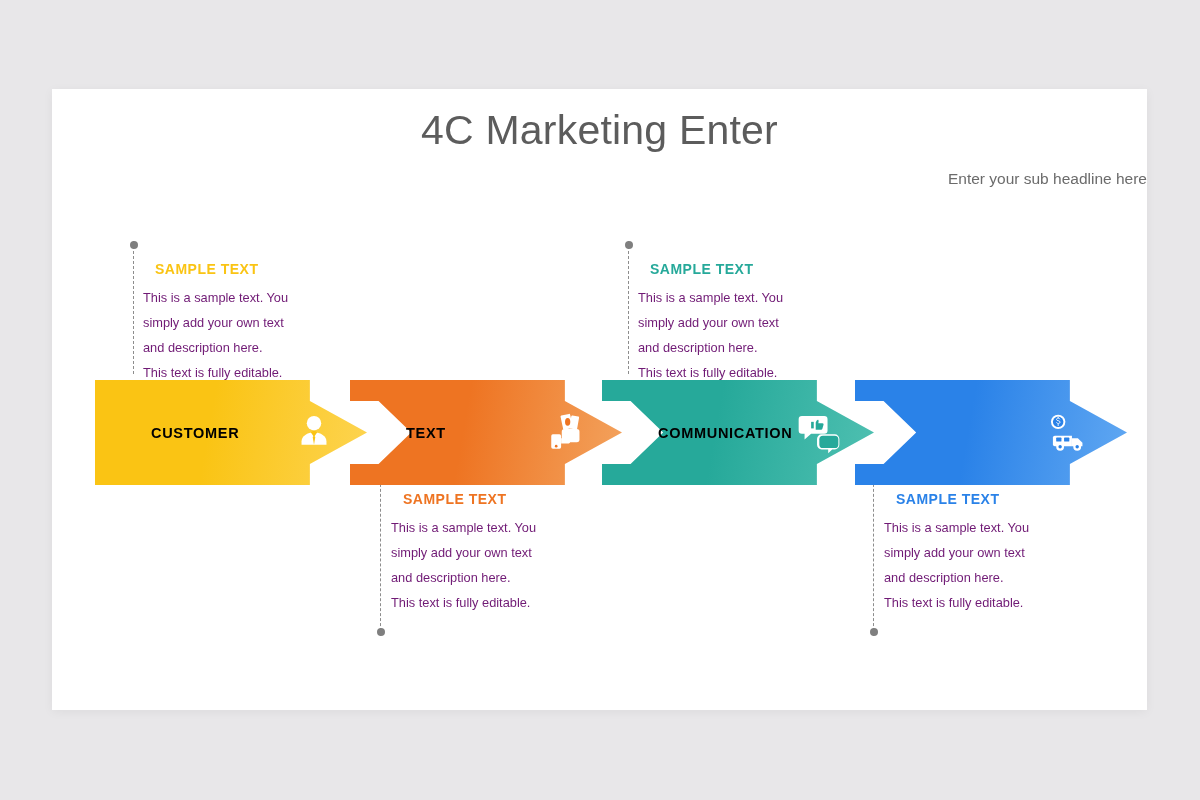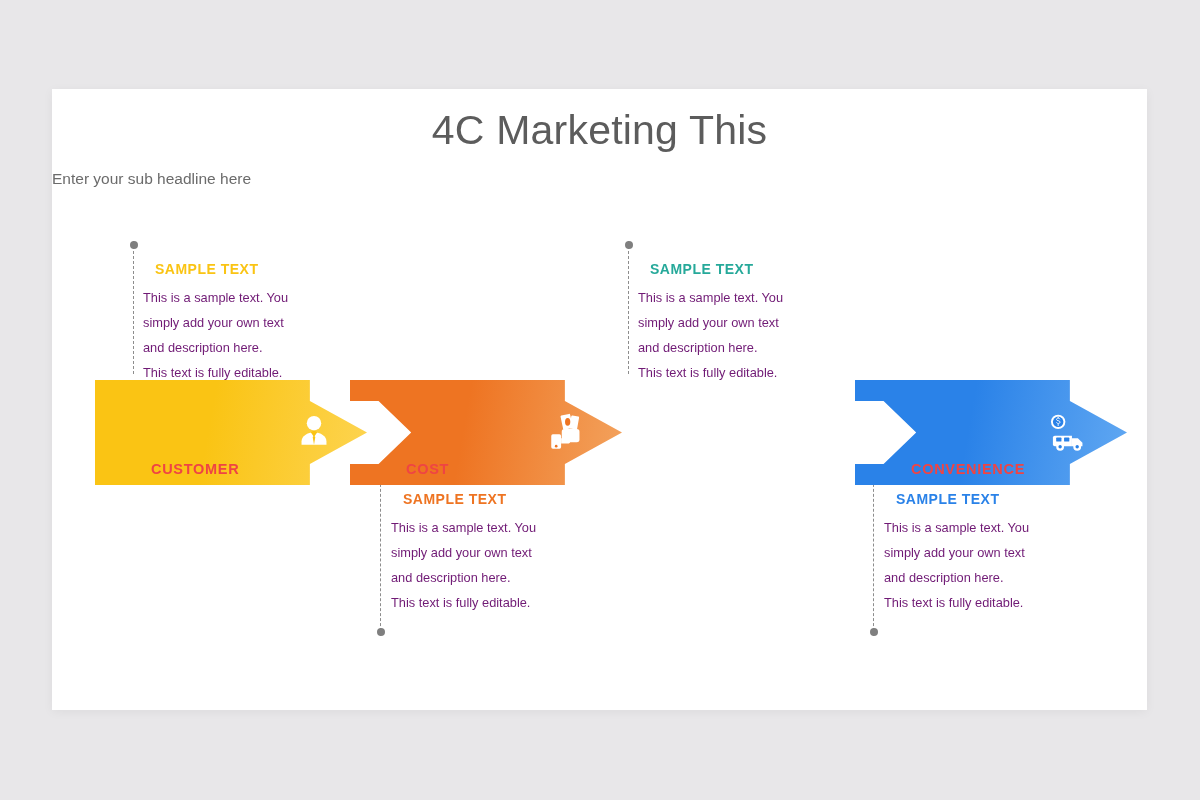--- a/index.html
+++ b/index.html
@@ -22,21 +22,21 @@
     position:absolute;left:0;top:21px;width:1095px;
     text-align:center;
     font-size:41px;
     font-weight:400;
     color:#5c5c5c;
     letter-spacing:0.2px;
     line-height:1;
   }
   #subtitle{
     position:absolute;left:0;top:81px;width:1095px;
-    text-align:left;
+    text-align:right;
     font-size:15.5px;
     color:#6b6b6b;
     font-weight:400;
   }
   
   #arrows{
     position:absolute;
     left:43px;top:291px;
     width:1052px;height:105px;
   }
@@ -52,26 +52,25 @@
   }
   .arrow.a1 .shape{clip-path:polygon(0% 20%, 0% 20%, 0% 20%, 0% 20%, 0% 20%,
                       0% 100%, 79% 100%, 79% 80%, 100% 50%, 79% 20%, 79% 0%, 0% 0%);}
   .arrow .label{
     position:absolute;
     left:0;top:0;height:105px;
     width:200px;
     display:flex;align-items:center;
     padding-left:56px;
     box-sizing:border-box;
-    color:#ef4444;
+    color:#000000;
     font-size:14.5px;
     font-weight:bold;
     letter-spacing:0.7px;
     pointer-events:none;
-    margin-top:36px;
   }
   .arrow.a1 .label{padding-left:56px;}
   .arrow .ico{
     position:absolute;
     top:50%;transform:translateY(-50%);
     left:196px;
     width:42px;height:42px;
     display:block;
     pointer-events:none;
   }
@@ -119,21 +118,21 @@
     line-height:25px;
     margin:0;
   }
   .block .body span{display:block;}
 </style>
 </head>
 <body style="background: rgb(232, 231, 233);">
 
 <div id="slide" style="background: rgb(255, 255, 255);">
 
-  <div id="title" style="color: rgb(92, 92, 92);">4C Marketing This</div>
+  <div id="title" style="color: rgb(92, 92, 92);">4C Marketing Enter</div>
   <div id="subtitle">Enter your sub headline here</div>
 
   <div class="conn up" style="left:78px;top:152px;height:133px;width:8px;">
     <div class="dash" style="border-left-color: rgb(141, 141, 141);"></div>
     <div class="dot" style="background: rgb(127, 127, 127);"></div>
   </div>
   <div class="block" style="left:91px;top:172px;">
     <div class="head" style="color: rgb(250, 196, 20);">SAMPLE TEXT</div>
     <div class="body">
       <span>This is a sample text. You</span>
@@ -193,36 +192,46 @@
       <svg class="ico" viewBox="0 0 64 64">
         <circle cx="32" cy="17" r="11" fill="#fff"></circle>
         <path d="M32 31c-10 0-19 6-19 14v5h38v-5c0-8-9-14-19-14z" fill="#fff"></path>
         <path d="M27 31l5 7 5-7-5-3z" fill="#fac414"></path>
         <path d="M30 38l2 12 2-12-2-2z" fill="#fac414"></path>
       </svg>
     </div>
 
     <div class="arrow a2">
       <div class="shape" style="background: linear-gradient(100deg, rgb(238, 116, 34) 0%, rgb(238, 116, 34) 42%, rgb(243, 163, 94) 100%);"></div>
-      <div class="label">COST</div>
+      <div class="label">TEXT</div>
       <svg class="ico" viewBox="0 0 64 64">
         <rect x="24" y="4" width="15" height="22" rx="1.5" fill="#fff" transform="rotate(-12 31 15)"></rect>
         <rect x="37" y="6" width="12" height="20" rx="1.5" fill="#fff" transform="rotate(10 43 16)"></rect>
         <ellipse cx="33" cy="15" rx="4" ry="6" fill="#ee7422"></ellipse>
         <rect x="24" y="26" width="27" height="20" rx="4" fill="#fff"></rect>
         <rect x="8" y="34" width="15" height="22" rx="2.5" fill="#fff"></rect>
         <circle cx="15.5" cy="52" r="2" fill="#ee7422"></circle>
         <path d="M23 40h10a4 4 0 0 1 0 8H23z" fill="#fff"></path>
       </svg>
     </div>
 
+    <div class="arrow a3">
+      <div class="shape" style="background: linear-gradient(100deg, rgb(38, 169, 154) 0%, rgb(38, 169, 154) 42%, rgb(79, 192, 177) 100%);"></div>
+      <div class="label">COMMUNICATION</div>
+      <svg class="ico" viewBox="0 0 64 64">
+        <path d="M6 6h34a5 5 0 0 1 5 5v17a5 5 0 0 1-5 5H20l-10 9V33H6a5 5 0 0 1-5-5V11a5 5 0 0 1 5-5z" fill="#fff"></path>
+        <path d="M20 15h4v10h-4z" fill="#26a99a"></path>
+        <path d="M27 16c1-3 3-5 4-4s0 4 0 5h6a2 2 0 0 1 2 2l-2 7a2 2 0 0 1-2 1h-8z" fill="#26a99a"></path>
+        <path d="M36 34h20a7 7 0 0 1 7 7v9a7 7 0 0 1-7 7h-4l-6 6v-6h-10a7 7 0 0 1-7-7v-9a7 7 0 0 1 7-7z" fill="#fff"></path>
+        <path d="M38 36h18a5.5 5.5 0 0 1 5.5 5.5v8A5.5 5.5 0 0 1 56 55H38a5.5 5.5 0 0 1-5.5-5.5v-8A5.5 5.5 0 0 1 38 36z" fill="#26a99a"></path>
+      </svg>
+    </div>
 
     <div class="arrow a4">
       <div class="shape" style="background: linear-gradient(100deg, rgb(42, 130, 232) 0%, rgb(42, 130, 232) 42%, rgb(97, 168, 242) 100%);"></div>
-      <div class="label">CONVENIENCE</div>
       <svg class="ico" viewBox="0 0 64 64">
         <circle cx="17" cy="15" r="11" fill="#fff"></circle>
         <circle cx="17" cy="15" r="8" fill="#2a82e8"></circle>
         <path d="M19.5 10.5c-.6-.9-1.8-1.4-2.9-1.2-1.4.2-2.2 1.2-2 2.3.2 1.1 1.3 1.4 2.6 1.7 1.3.3 2.4.6 2.6 1.8.2 1.2-.7 2.2-2.1 2.4-1.2.2-2.4-.3-3-1.2M17 7.5v1.6M17 19v1.6" stroke="#fff" stroke-width="1.4" fill="none" stroke-linecap="round"></path>
         <path d="M12 36h26v16H12a3 3 0 0 1-3-3V39a3 3 0 0 1 3-3z" fill="#fff"></path>
         <path d="M38 40h9l7 7v5H38z" fill="#fff"></path>
         <rect x="14" y="39" width="8" height="6" rx="1" fill="#2a82e8"></rect>
         <rect x="26" y="39" width="8" height="6" rx="1" fill="#2a82e8"></rect>
         <circle cx="20" cy="53" r="6" fill="#fff"></circle>
         <circle cx="20" cy="53" r="2.6" fill="#2a82e8"></circle>

